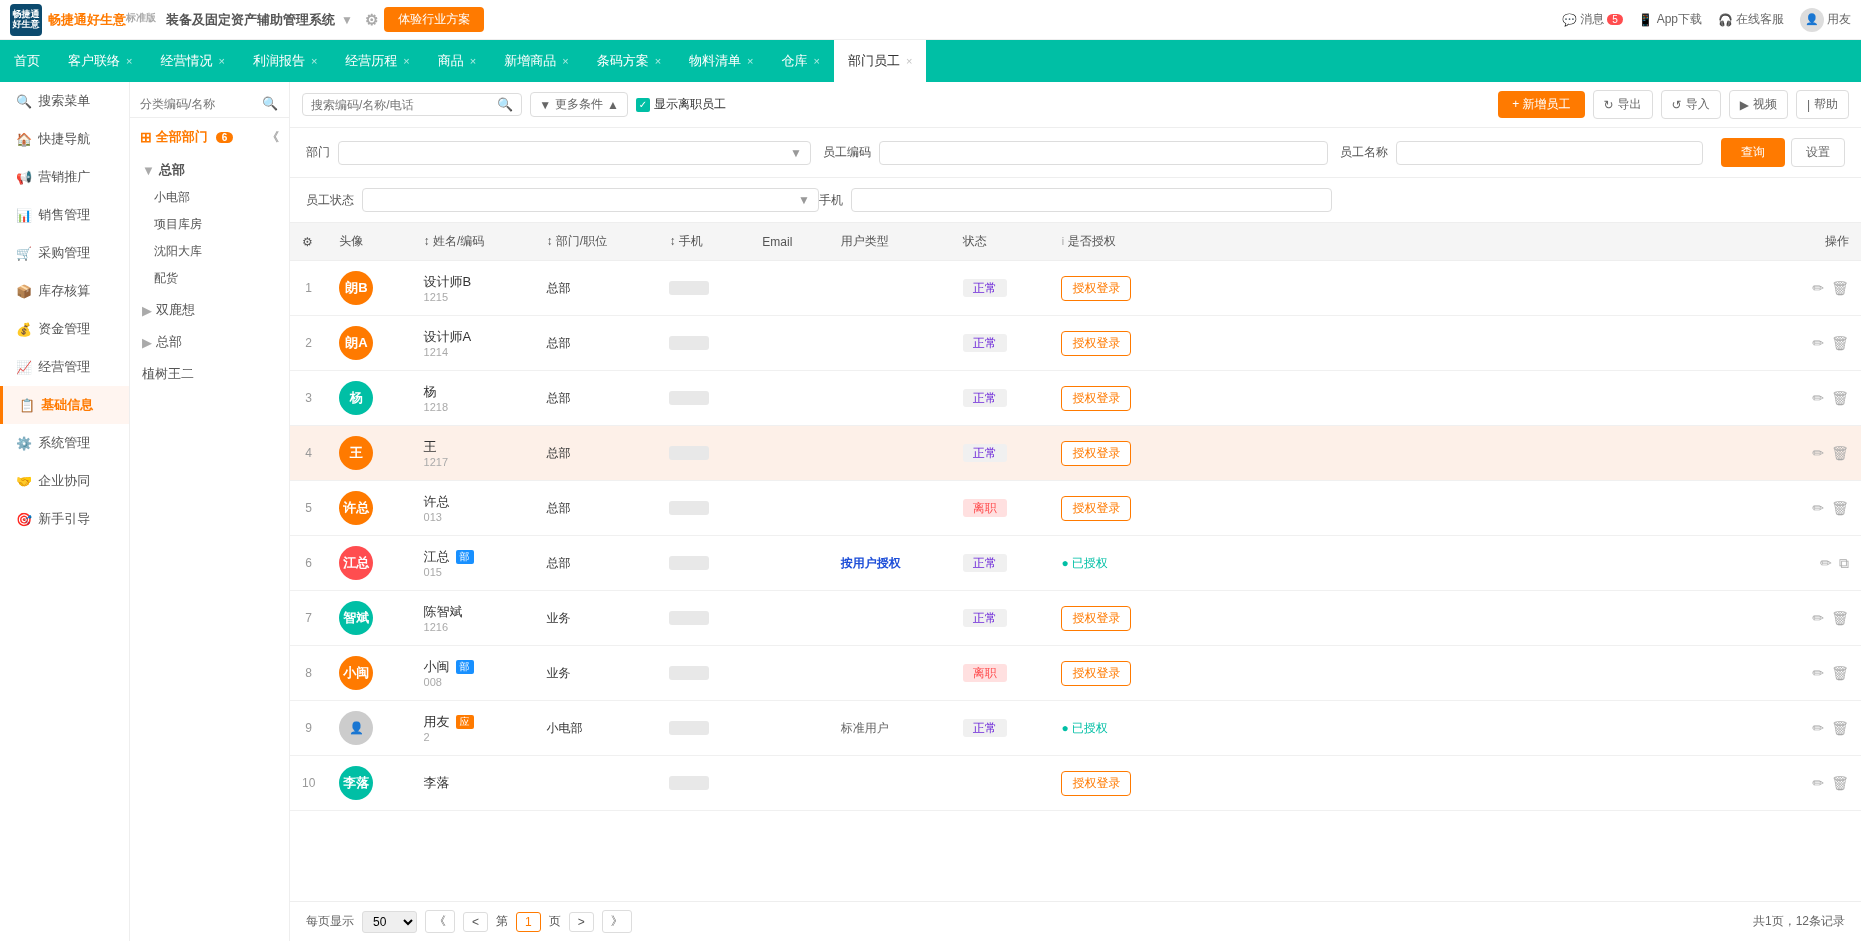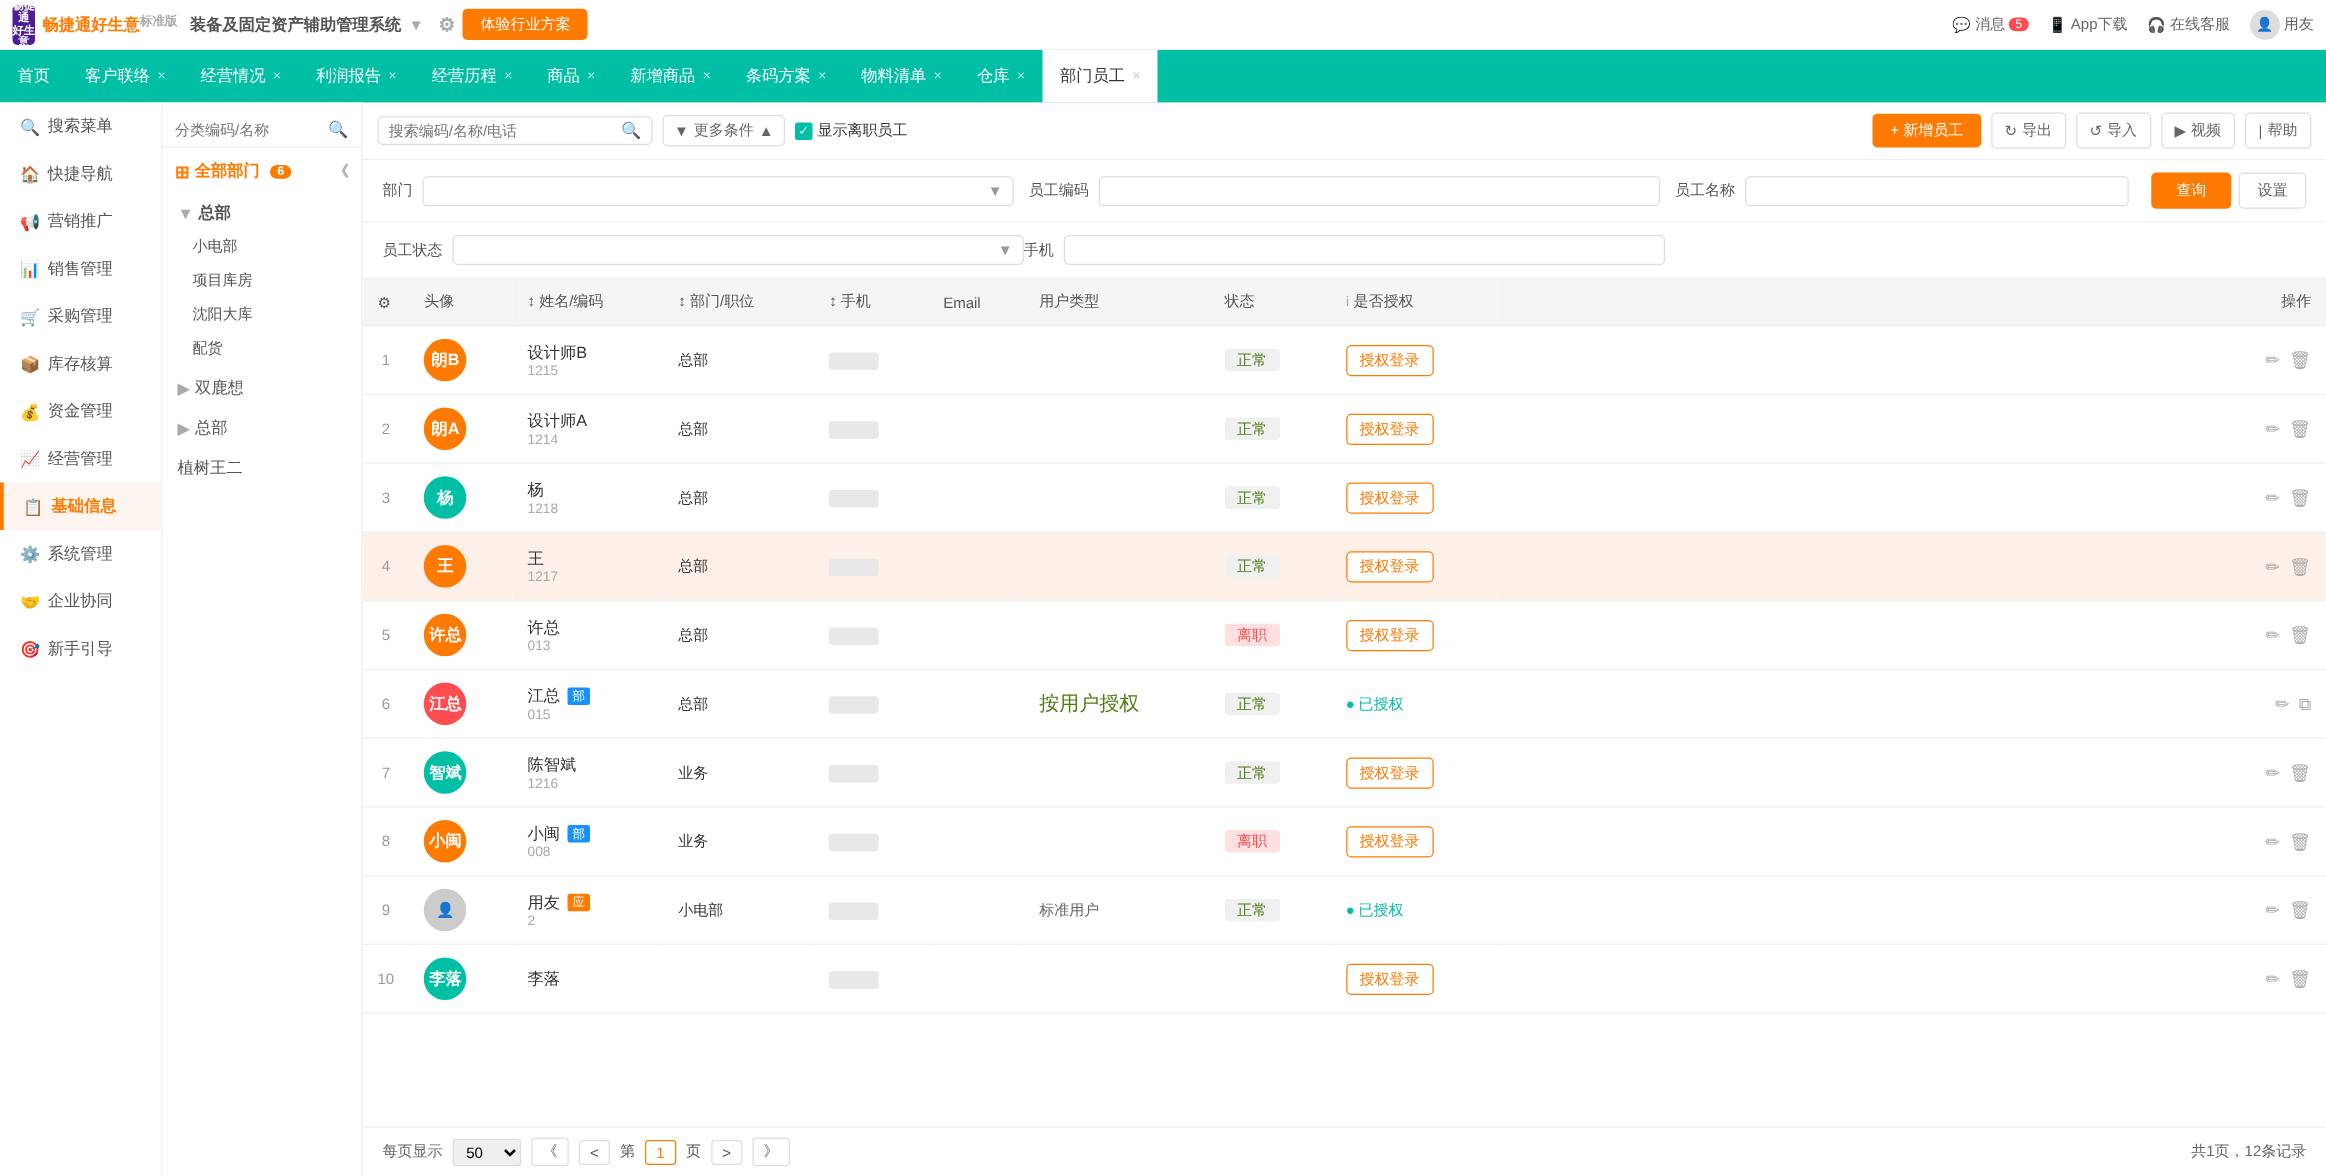--- a/index.html
+++ b/index.html
@@ -1,21 +1,21 @@
 <!DOCTYPE html>
 <html><head>
   <meta charset="utf-8">
   <style>
     * { box-sizing: border-box; margin: 0; padding: 0; }
     body { font-family: 'Microsoft YaHei', Arial, sans-serif; font-size: 13px; background: #f5f5f5; color: #333; }
 
     
     .top-bar { height: 40px; background: #fff; display: flex; align-items: center; padding: 0 10px; border-bottom: 1px solid #eee; }
     .top-bar-left { display: flex; align-items: center; gap: 6px; color: #ff7a00; font-weight: bold; font-size: 13px; }
-    .top-bar-logo { width: 18px; height: 32px; background: #4c1d95; border-radius: 4px; display: flex; align-items: center; justify-content: center; color: #fff; font-size: 10px; }
+    .top-bar-logo { width: 32px; height: 32px; background: #0c4a6e; border-radius: 4px; display: flex; align-items: center; justify-content: center; color: #fff; font-size: 10px; }
     .top-bar-actions { margin-left: auto; display: flex; align-items: center; gap: 16px; color: #666; font-size: 12px; }
     .top-bar-btn-trial { background: #ff7a00; color: #fff; border: none; padding: 4px 14px; border-radius: 4px; cursor: pointer; font-size: 12px; }
     .badge { background: #ff4d4f; color: #fff; border-radius: 10px; padding: 0 5px; font-size: 10px; }
 
     
     .nav-bar { height: 42px; background: #00bfa5; display: flex; align-items: center; padding: 0 0; }
     .nav-item { padding: 0 14px; height: 42px; display: flex; align-items: center; color: #fff; font-size: 13px; cursor: pointer; white-space: nowrap; position: relative; }
     .nav-item.active { background: #fff; color: #333; }
     .nav-item .close { margin-left: 6px; font-size: 11px; opacity: 0.7; }
 
@@ -61,21 +61,21 @@
     .table-wrapper { flex: 1; overflow: auto; background: #fff; }
     table { width: 100%; border-collapse: collapse; font-size: 12px; }
     thead tr { background: #f5f5f5; border-bottom: 1px solid #eee; }
     th { padding: 10px 12px; text-align: left; color: #555; font-weight: normal; white-space: nowrap; border-bottom: 1px solid #eee; }
     td { padding: 10px 12px; border-bottom: 1px solid #f0f0f0; vertical-align: middle; }
     tr.highlighted { background: #fdf0e8; }
     .avatar { width: 34px; height: 34px; border-radius: 50%; display: flex; align-items: center; justify-content: center; color: #fff; font-size: 13px; font-weight: bold; }
     .avatar-gray { background: #ccc; }
     .tag-blue { background: #1890ff; color: #fff; border-radius: 2px; padding: 0 4px; font-size: 10px; margin-left: 3px; }
     .tag-orange { background: #ff7a00; color: #fff; border-radius: 2px; padding: 0 4px; font-size: 10px; margin-left: 3px; }
-    .status-normal { background: #f0f0f0; color: #4d7c0f; border-radius: 3px; padding: 2px 10px; font-size: 12px; }
+    .status-normal { background: #f0f0f0; color: #6d28d9; border-radius: 3px; padding: 2px 10px; font-size: 12px; }
     .status-resigned { background: #ffe0e0; color: #ff4d4f; border-radius: 3px; padding: 2px 10px; font-size: 12px; }
     .auth-btn { border: 1px solid #ff7a00; color: #ff7a00; background: #fff; border-radius: 4px; padding: 3px 10px; font-size: 12px; cursor: pointer; white-space: nowrap; }
     .authorized { color: #00bfa5; font-size: 12px; }
     .authorized::before { content: '●'; margin-right: 3px; }
     .blur-text { color: #ccc; background: #e8e8e8; border-radius: 3px; padding: 1px 20px; font-size: 11px; }
     .op-btn { background: none; border: none; cursor: pointer; color: #aaa; font-size: 14px; margin-left: 4px; }
 
     
     .pagination { background: #fff; border-top: 1px solid #eee; padding: 8px 16px; display: flex; align-items: center; gap: 8px; font-size: 12px; color: #555; }
     .page-size-label { color: #666; }
@@ -439,21 +439,21 @@
               </td>
             <td>
               <div style="font-size:13px;display:flex;align-items:center;gap:3px;">
                 江总 <span class="tag-blue">部</span>
               </div>
               <div style="color:#aaa;font-size:11px;">015</div>
             </td>
             <td>总部</td>
             <td><span class="blur-text"></span></td>
             <td></td>
-            <td style="color:#4d7c0f;font-size:16px;">按用户授权</td>
+            <td style="color:#1d4ed8;font-size:12px;font-weight:bold;">按用户授权</td>
             <td><span class="status-normal">正常</span></td>
             <td><span class="authorized">已授权</span></td>
             <td></td>
             <td style="text-align:right;white-space:nowrap;">
               <button class="op-btn">✏</button>
               <button class="op-btn">⧉</button>
             </td>
           </tr>
 
           <tr>

